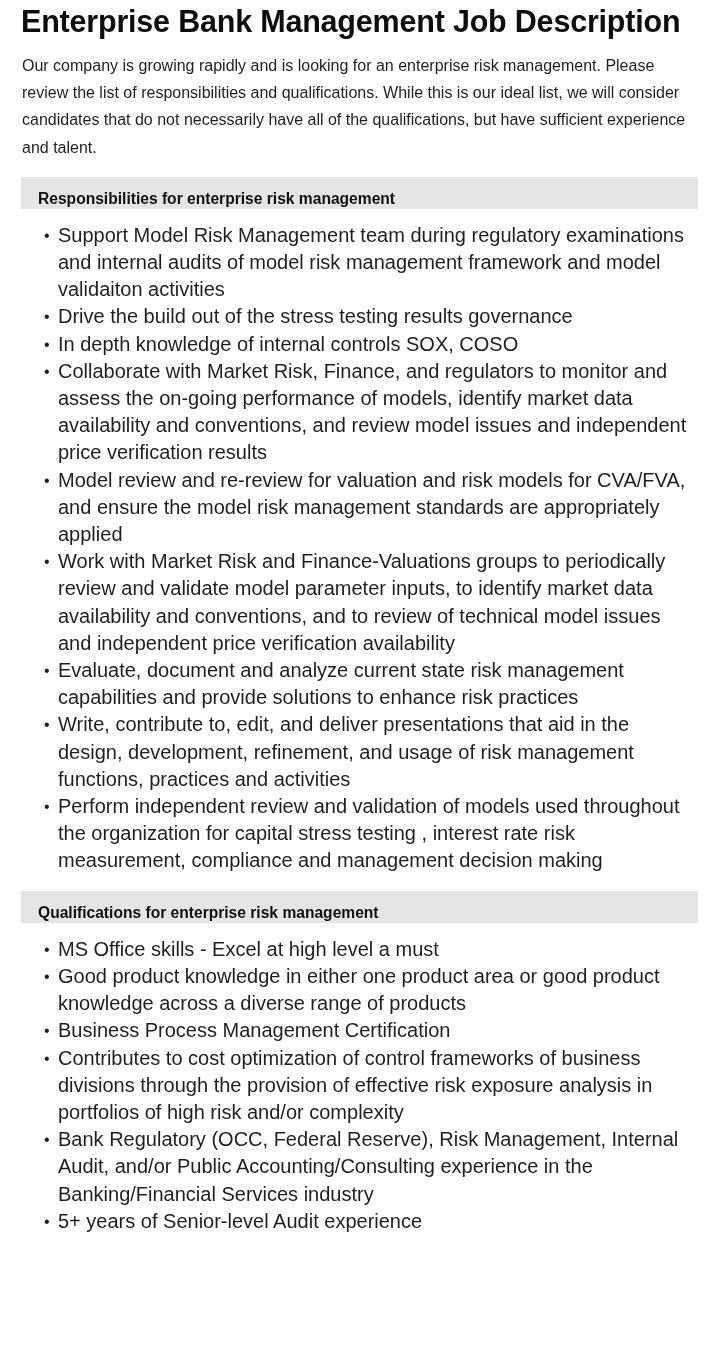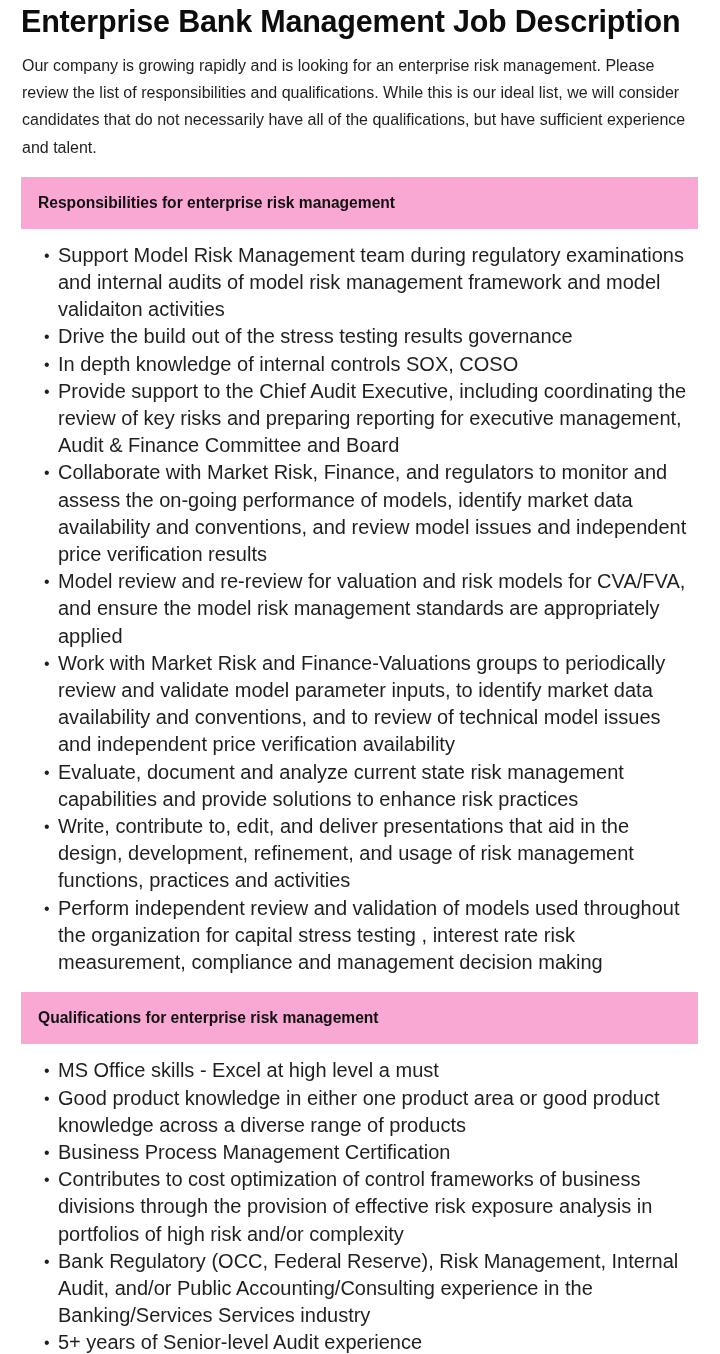--- a/index.html
+++ b/index.html
@@ -35,24 +35,24 @@
     font-size: 16px;
     line-height: 27.2px;
     color: #1f1f1f;
   }
   .section {
     margin: 0;
     padding: 0;
   }
   .section-header {
     margin: 16px 22px 0 21px;
-    height: 52px;
-    background: #f9a8d4;
+    height: 32px;
+    background: #e5e5e5;
     display: flex;
-    align-items: center;
+    align-items: flex-end;
     padding: 0 17px;
     box-sizing: border-box;
   }
   .section-header-label {
     font-size: 15.6px;
     font-weight: bold;
     color: #111111;
     line-height: 20px;
   }
   ul.bullets {
@@ -91,37 +91,36 @@
   <p class="intro">Our company is growing rapidly and is looking for an enterprise risk management. Please review the list of responsibilities and qualifications. While this is our ideal list, we will consider candidates that do not necessarily have all of the qualifications, but have sufficient experience and talent.</p>
 
   <section class="section">
     <div class="section-header">
       <span class="section-header-label">Responsibilities for enterprise risk management</span>
     </div>
     <ul class="bullets">
       <li>Support Model Risk Management team during regulatory examinations and internal audits of model risk management framework and model validaiton activities</li>
       <li>Drive the build out of the stress testing results governance</li>
       <li>In depth knowledge of internal controls SOX, COSO</li>
-      <li>Provide support to the Chief Audit Executive, including coordinating the review of key risks and preparing reporting for executive management, Audit &amp; Finance Committee and Board</li>
       <li>Collaborate with Market Risk, Finance, and regulators to monitor and assess the on-going performance of models, identify market data availability and conventions, and review model issues and independent price verification results</li>
       <li>Model review and re-review for valuation and risk models for CVA/FVA, and ensure the model risk management standards are appropriately applied</li>
       <li>Work with Market Risk and Finance-Valuations groups to periodically review and validate model parameter inputs, to identify market data availability and conventions, and to review of technical model issues and independent price verification availability</li>
       <li>Evaluate, document and analyze current state risk management capabilities and provide solutions to enhance risk practices</li>
       <li>Write, contribute to, edit, and deliver presentations that aid in the design, development, refinement, and usage of risk management functions, practices and activities</li>
       <li>Perform independent review and validation of models used throughout the organization for capital stress testing , interest rate risk measurement, compliance and management decision making</li>
     </ul>
   </section>
 
   <section class="section">
     <div class="section-header">
       <span class="section-header-label">Qualifications for enterprise risk management</span>
     </div>
     <ul class="bullets qual-list">
       <li>MS Office skills - Excel at high level a must</li>
       <li>Good product knowledge in either one product area or good product knowledge across a diverse range of products</li>
       <li>Business Process Management Certification</li>
       <li>Contributes to cost optimization of control frameworks of business divisions through the provision of effective risk exposure analysis in portfolios of high risk and/or complexity</li>
-      <li>Bank Regulatory (OCC, Federal Reserve), Risk Management, Internal Audit, and/or Public Accounting/Consulting experience in the Banking/Services Services industry</li>
+      <li>Bank Regulatory (OCC, Federal Reserve), Risk Management, Internal Audit, and/or Public Accounting/Consulting experience in the Banking/Financial Services industry</li>
       <li>5+ years of Senior-level Audit experience</li>
     </ul>
   </section>
 
 </div>
 
 </body></html>

